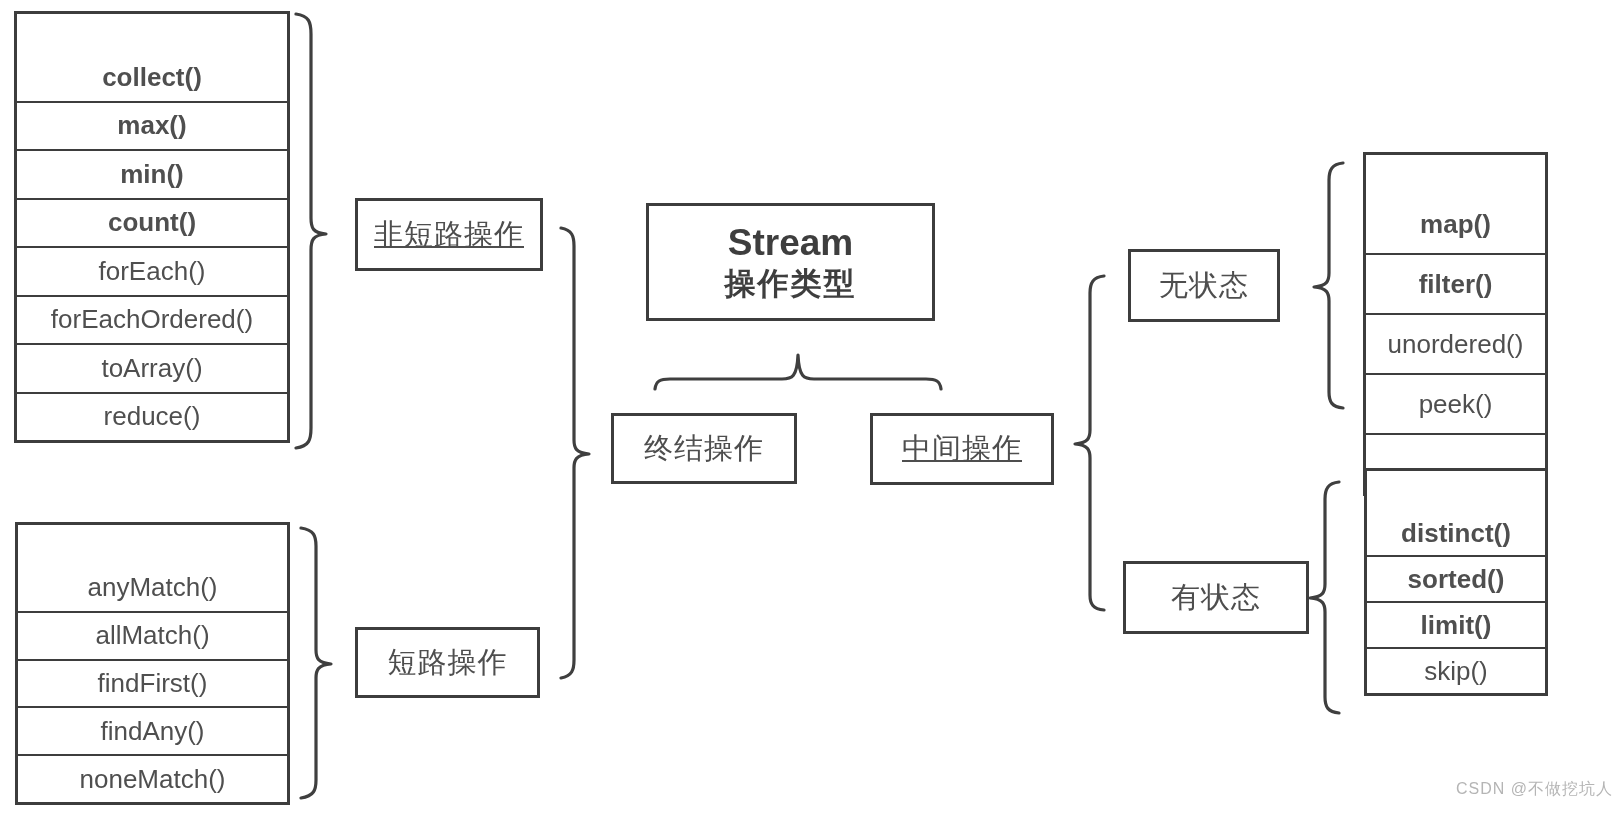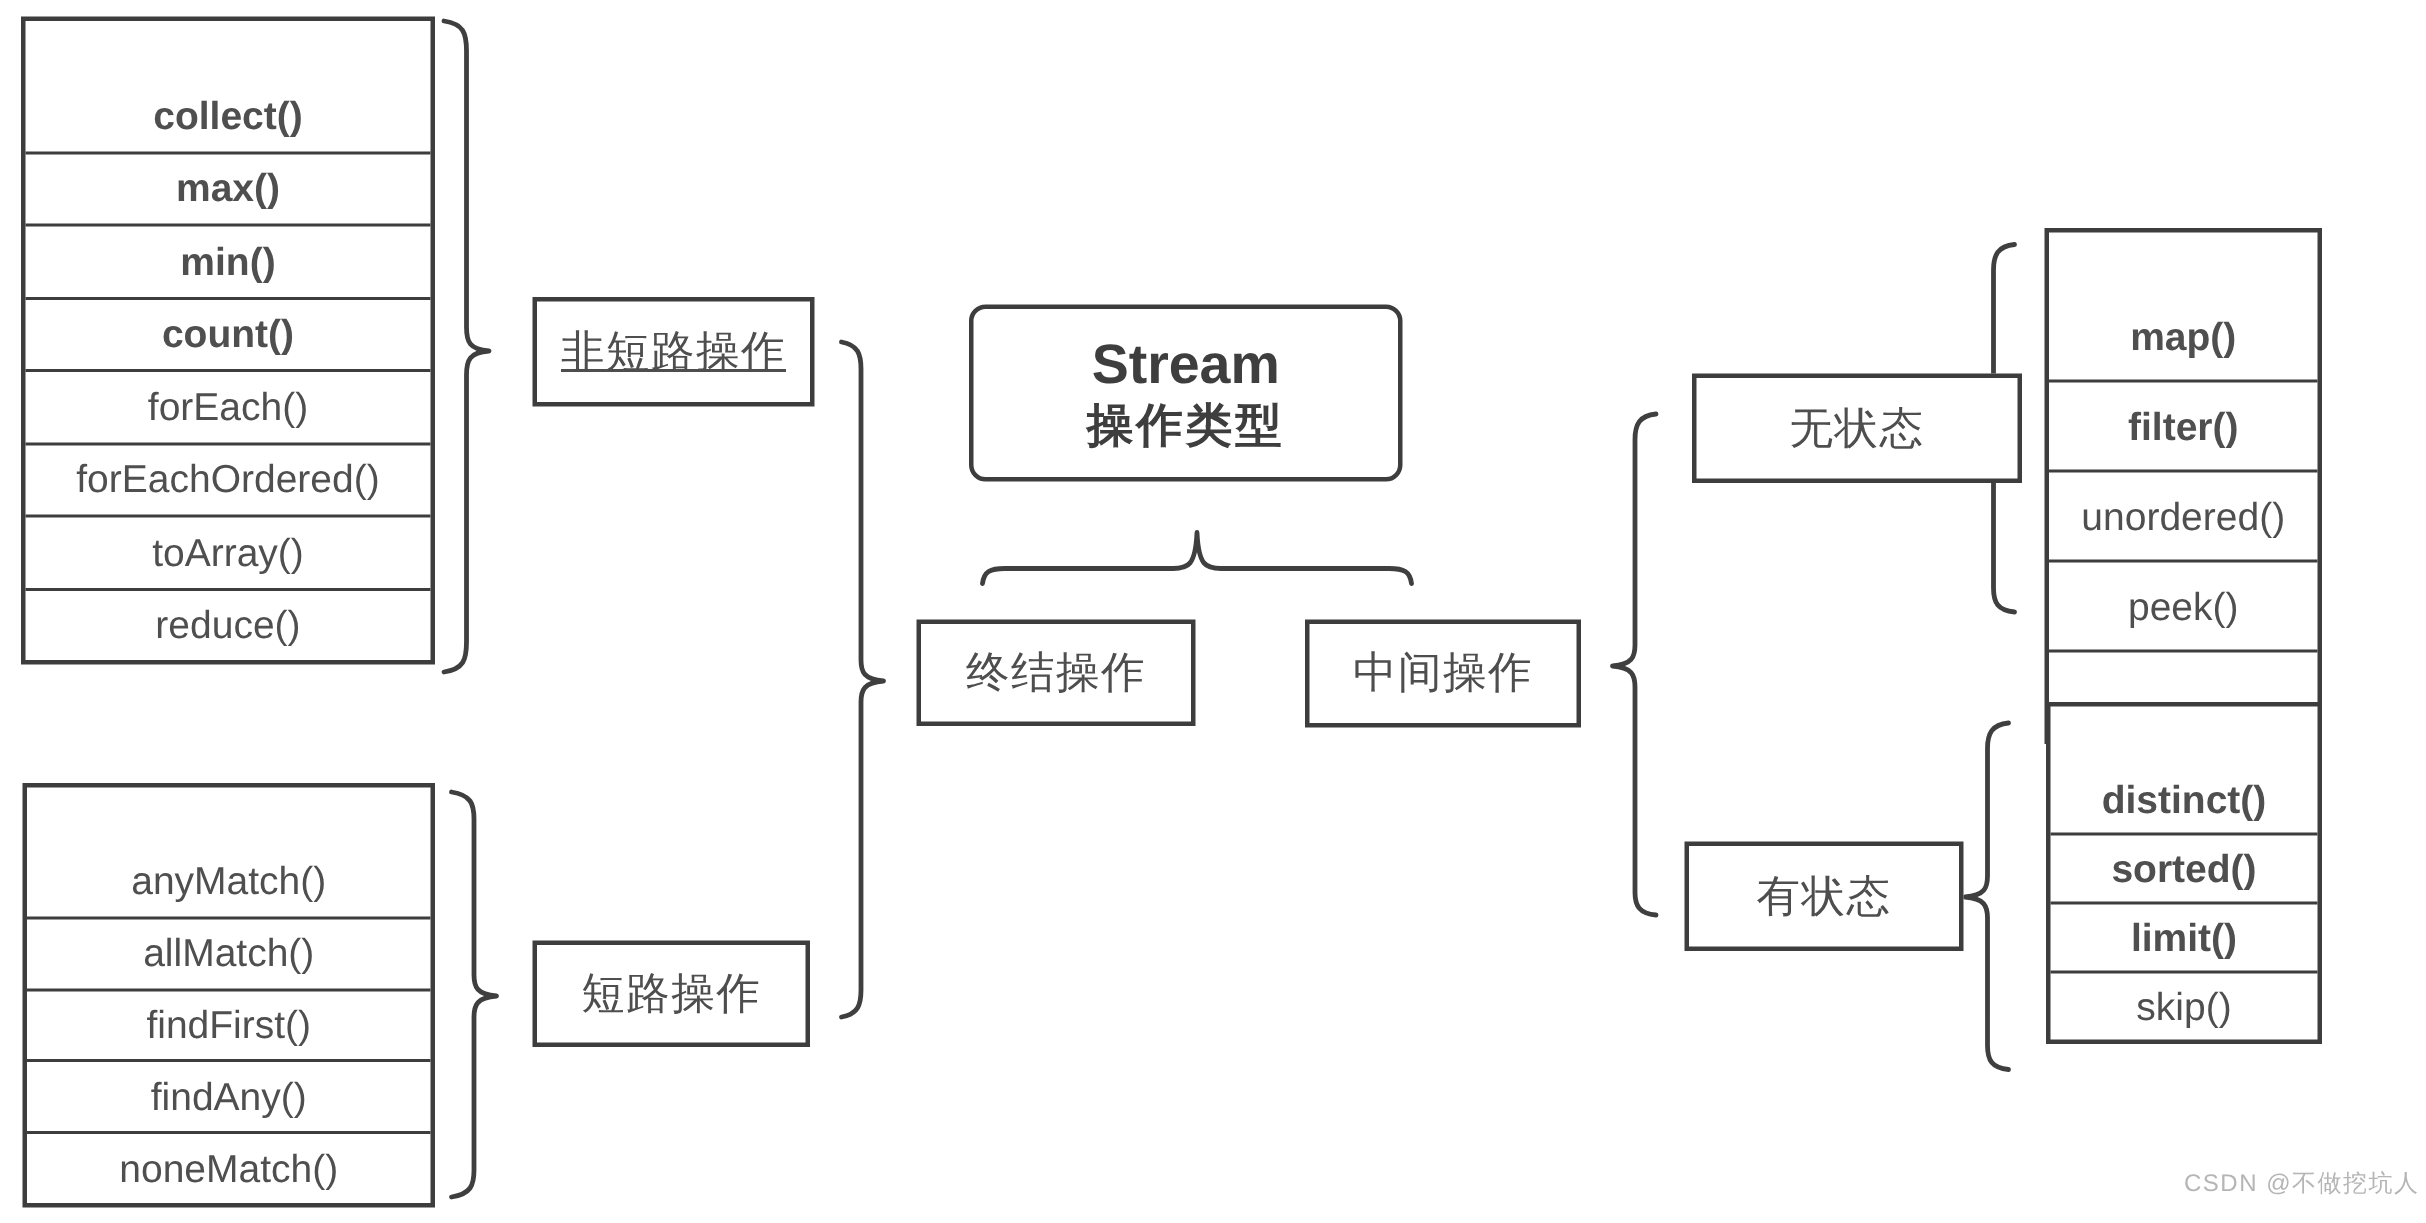--- a/index.html
+++ b/index.html
@@ -31,24 +31,24 @@
   .stream-line1 { font-size:37px; line-height:1.15; }
   .stream-line2 { font-size:31px; line-height:1.2; letter-spacing:2px; }
 
   #t1 { left:14px;   top:11px;  width:276px; height:432px; }
   #t2 { left:15px;   top:522px; width:275px; height:283px; }
   #t3 { left:1363px; top:152px; width:185px; height:344px; }
   #t4 { left:1364px; top:468px; width:184px; height:228px; }
 
   #b-nonshort     { left:355px;  top:198px; width:188px; height:73px;text-decoration:underline; }
   #b-short        { left:355px;  top:627px; width:185px; height:71px; }
-  #b-stream       { left:646px;  top:203px; width:289px; height:118px;border-radius:11px; }
+  #b-stream       { left:646px;  top:203px; width:289px; height:118px; }
   #b-terminal     { left:611px;  top:413px; width:186px; height:71px; }
-  #b-intermediate { left:870px;  top:413px; width:184px; height:72px; }
-  #b-stateless    { left:1128px; top:249px; width:220px; height:73px;justify-content:center; }
+  #b-intermediate { left:870px;  top:413px; width:184px; height:72px;text-decoration:underline; }
+  #b-stateless    { left:1128px; top:249px; width:152px; height:73px;justify-content:center; }
   #b-stateful     { left:1123px; top:561px; width:186px; height:73px; }
 
   .dots { letter-spacing:2px; font-weight:bold; font-size:22px; }
 
   .watermark {
     position:absolute; right:4px; top:779px;
     font-size:16px; color:#b5b5b5; letter-spacing:1px;
   }
 </style>
 </head>

